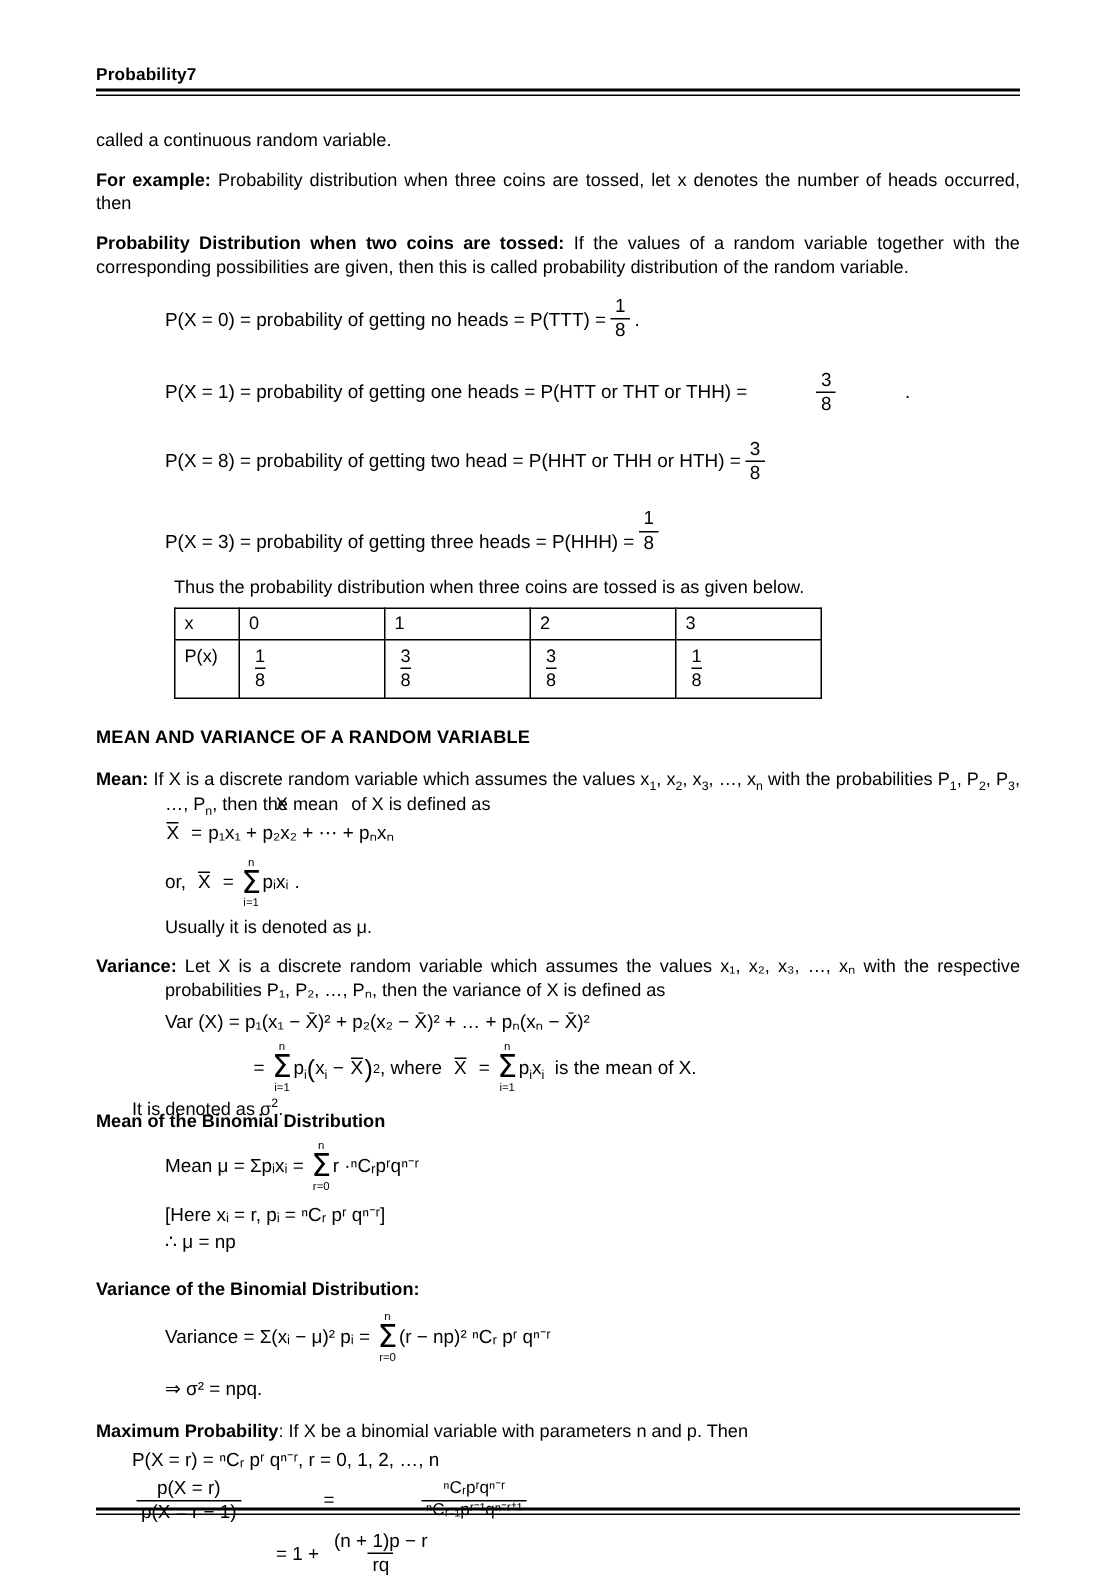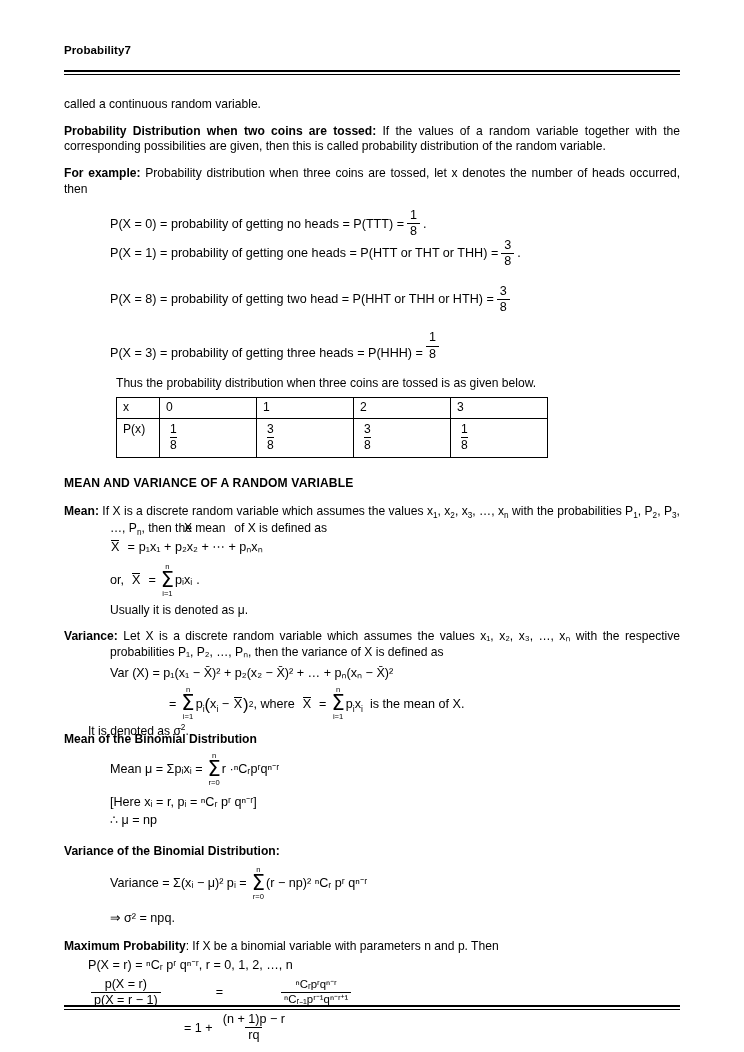--- a/index.html
+++ b/index.html
@@ -26,21 +26,21 @@
   }
 
   
   .runhead {
     display: flex;
     align-items: baseline;
     justify-content: flex-start;
     font-size: 11.5px;
     font-weight: bold;
     letter-spacing: .1px;
-    padding-bottom: 14px;
+    padding-bottom: 3px;
   }
   .rule-top {
     border-top: 2.2px solid #000;
     border-bottom: 0.9px solid #000;
     height: 1.6px;
     margin-bottom: 22px;
   }
   .rule-bottom {
     position: absolute;
     left: 64px;
@@ -172,37 +172,37 @@
 
     <div class="runhead">
       <span>Probability</span>
       <span>7</span>
     </div>
     <div class="rule-top"></div>
 
     <div class="para nojust">called a continuous random variable.</div>
 
     <div class="para">
+      <b>For example:</b><span> Probability distribution when three coins are tossed, let x denotes the number of heads occurred, then</span>
+    </div>
+
+    <div class="para">
       <b>Probability Distribution when two coins are tossed:</b><span> If the values of a random variable together with the corresponding possibilities are given, then this is called probability distribution of the random variable.</span>
-    </div>
-
-    <div class="para">
-      <b>For example:</b><span> Probability distribution when three coins are tossed, let x denotes the number of heads occurred, then</span>
     </div>
 
     <div class="eq i1" style="margin-top:8px;">
       <span>P(X = 0) = probability of getting no heads = P(TTT) =</span>
       <span class="frac">
         <span class="num">1</span>
         <span class="den">8</span>
       </span>
       <span>.</span>
     </div>
 
-    <div class="eq i1" style="margin-top:0;">
+    <div class="eq i1" style="margin-top:19px;gap:43px;">
       <span>P(X = 1) = probability of getting one heads = P(HTT or THT or THH) =</span>
       <span class="frac">
         <span class="num">3</span>
         <span class="den">8</span>
       </span>
       <span>.</span>
     </div>
 
     <div class="eq i1" style="margin-top:17px;">
       <span>P(X = 8) = probability of getting two head = P(HHT or THH or HTH) =</span>

